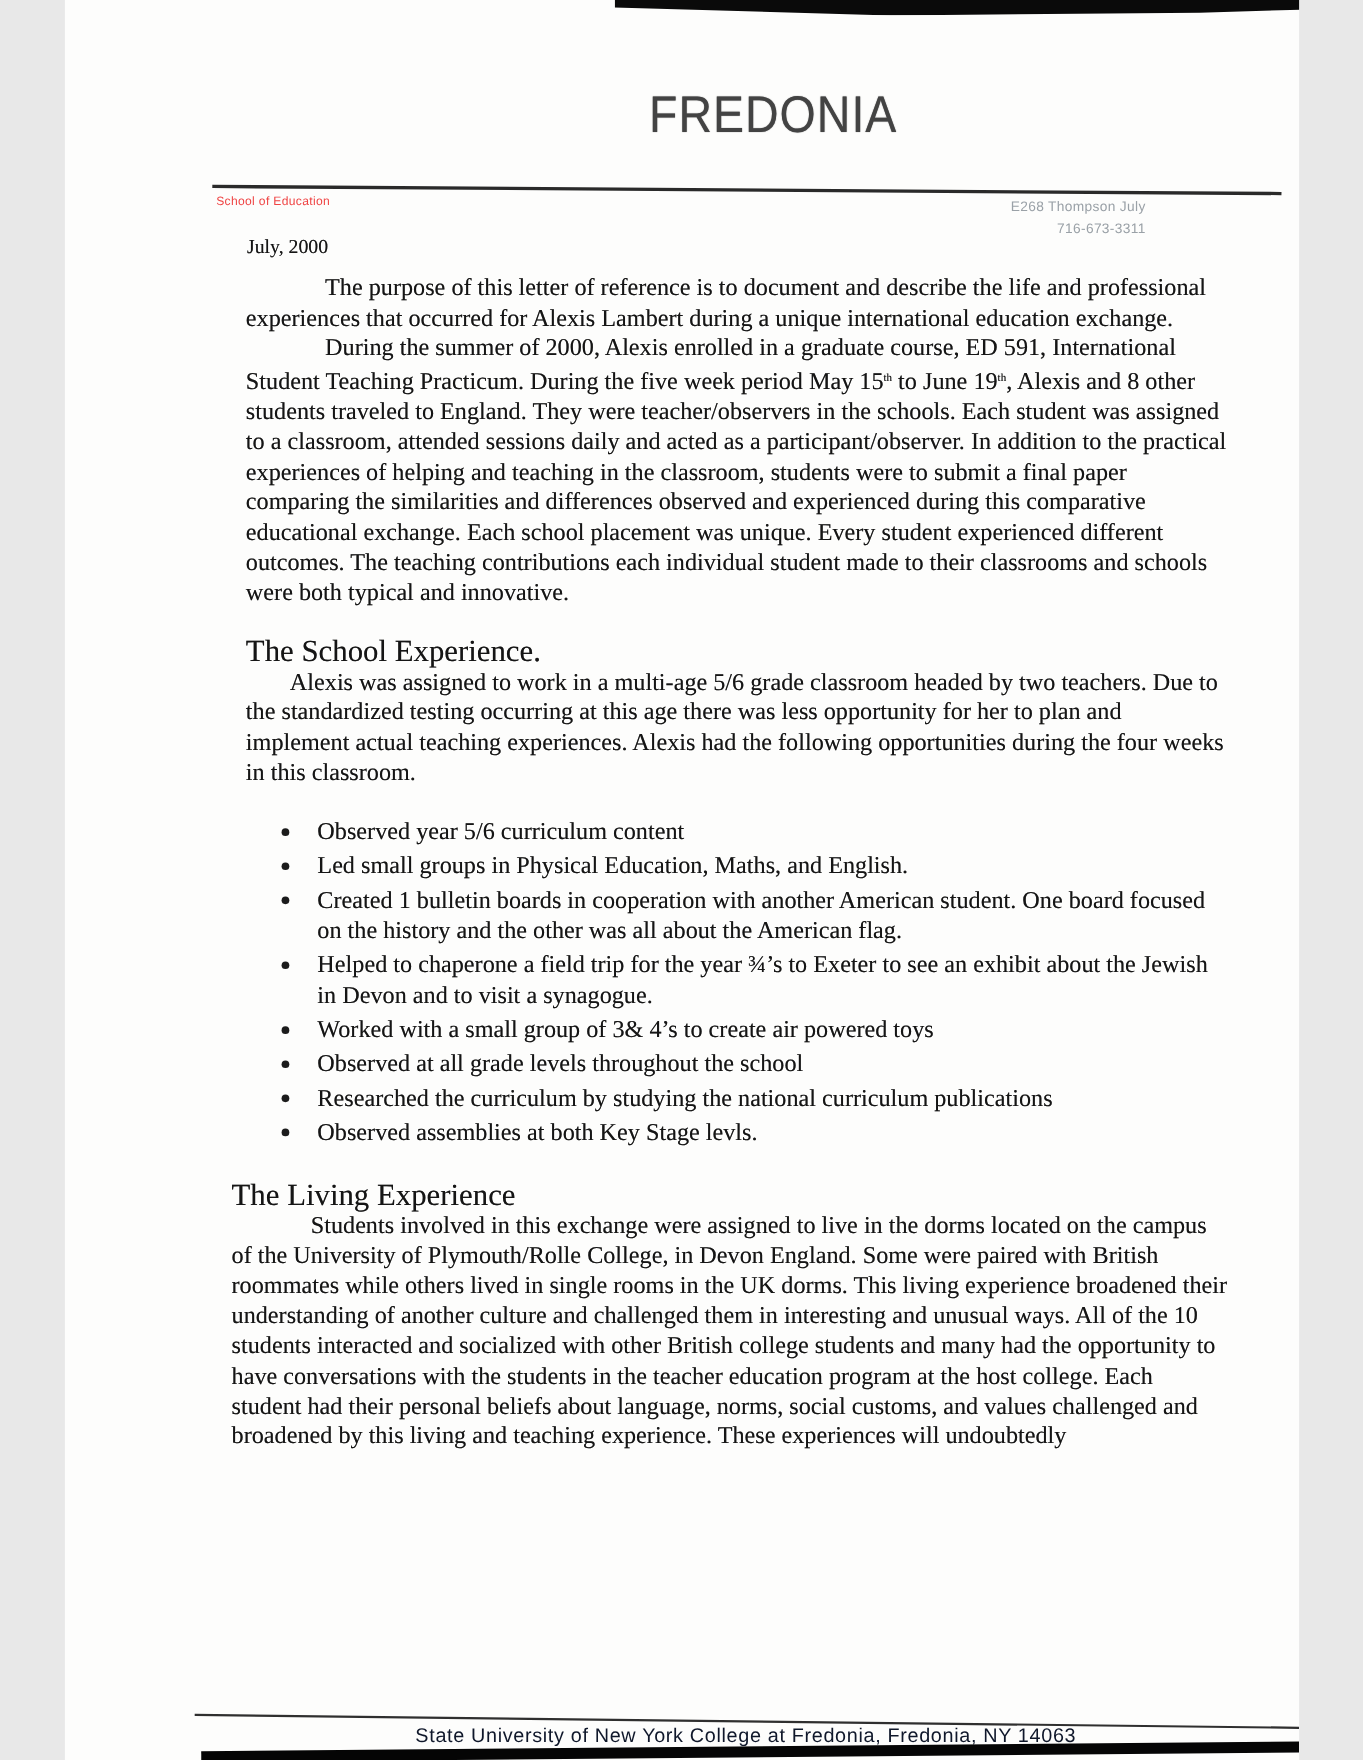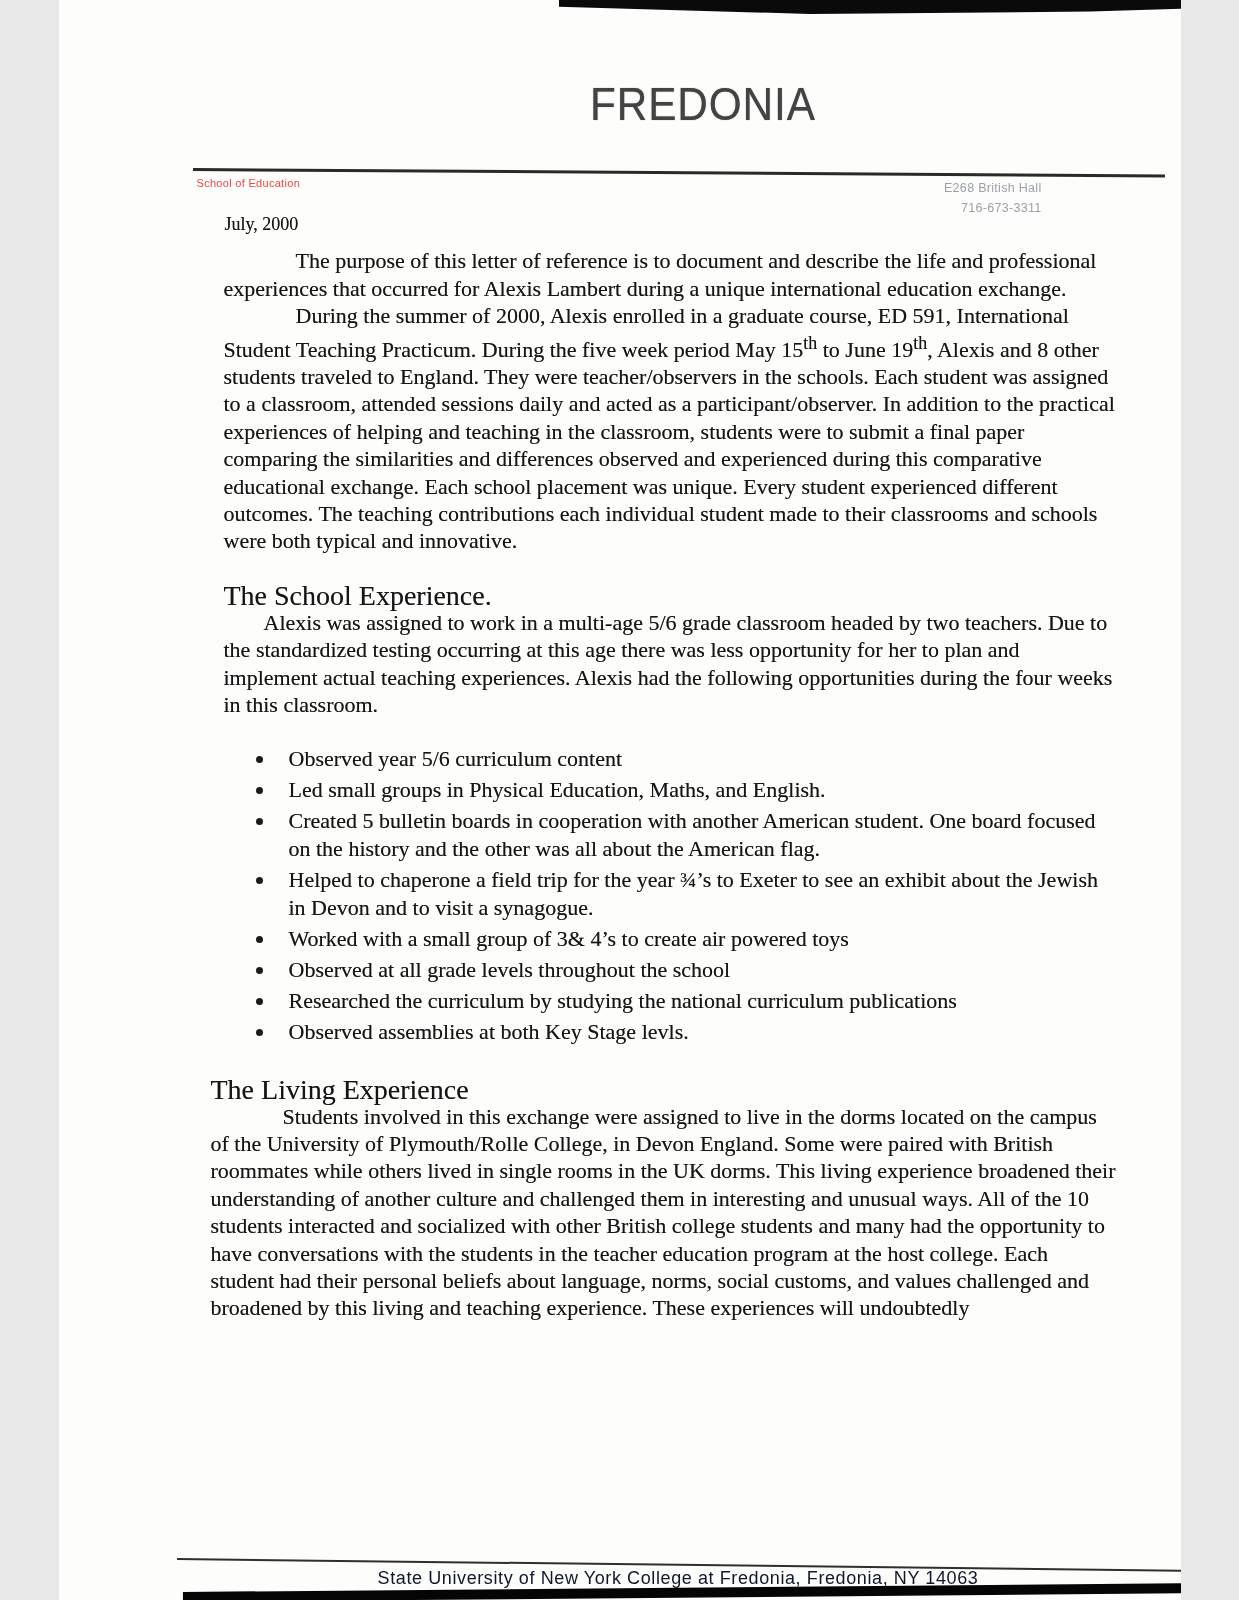--- a/index.html
+++ b/index.html
@@ -58,21 +58,21 @@
   
   .letter-body {
     position: absolute; left: 165px; top: 211px; width: 893px;
     font-size: 22px; line-height: 27.4px;
     text-shadow: 0 0 0.6px rgba(20,20,20,0.55);
   }
   .date { font-size: 18px; margin: 0 0 9px 1px; }
   .letter-body p { margin: 0; }
   p.indent { text-indent: 72px; }
   p.indent-sm { text-indent: 40px; }
-  .sup { font-size: 18px; vertical-align: 8px; }
+  .sup { font-size: 10px; vertical-align: 8px; }
 
   h2.section-heading {
     font-size: 28px; font-weight: normal; margin: 27px 0 0 0; line-height: 27px;
   }
   .section-heading.shift-left, .shift-left { margin-left: -13px; }
   p.shift-left { margin-left: -13px; }
 
   ul.experience-list {
     list-style: none; margin: 26px 0 0 32px; padding: 0;
   }
@@ -105,21 +105,21 @@
 
   <div class="scan-bar-top"></div>
 
   <div class="logo">FREDONIA</div>
 
   <div class="header-rule"></div>
 
   <div class="dept">School of Education</div>
 
   <div class="addr">
-    <div>E268 British Hall</div>
+    <div>E268 Thompson July</div>
     <div>716-673-3311</div>
   </div>
 
   <div class="letter-body">
 
     <div class="date">July, 2000</div>
 
     <p class="indent">The purpose of this letter of reference is to document and describe the life and professional experiences that occurred for Alexis Lambert during a unique international education exchange.</p>
 
     <p class="indent"><span>During the summer of 2000, Alexis enrolled in a graduate course, ED 591, International Student Teaching Practicum.  During the five week period May 15</span><span class="sup">th</span><span> to June 19</span><span class="sup">th</span><span>,  Alexis and 8 other students traveled to England.  They were teacher/observers in the schools.  Each student was assigned to a classroom, attended sessions daily and acted as a participant/observer.  In addition to the practical experiences of helping and teaching in the classroom, students were to submit a final paper comparing the similarities and differences observed and experienced during this comparative educational exchange. Each school placement was unique. Every student experienced different outcomes.  The teaching contributions each individual student made to their classrooms and schools were both typical and innovative.</span></p>
@@ -132,21 +132,21 @@
       <li>
           <span class="blt"></span>
           <span>Observed year 5/6 curriculum content</span>
         </li>
       <li>
           <span class="blt"></span>
           <span>Led small groups in Physical Education, Maths, and English.</span>
         </li>
       <li>
           <span class="blt"></span>
-          <span>Created 5 bulletin boards in cooperation with another American student.  One board focused on the history and the other was all about the American flag.</span>
+          <span>Created 1 bulletin boards in cooperation with another American student.  One board focused on the history and the other was all about the American flag.</span>
         </li>
       <li>
           <span class="blt"></span>
           <span>Helped to chaperone a field trip for the year ¾’s to Exeter to see an exhibit about the Jewish in Devon and to visit a synagogue.</span>
         </li>
       <li>
           <span class="blt"></span>
           <span>Worked with a small group of 3&amp; 4’s to create air powered toys</span>
         </li>
       <li>

